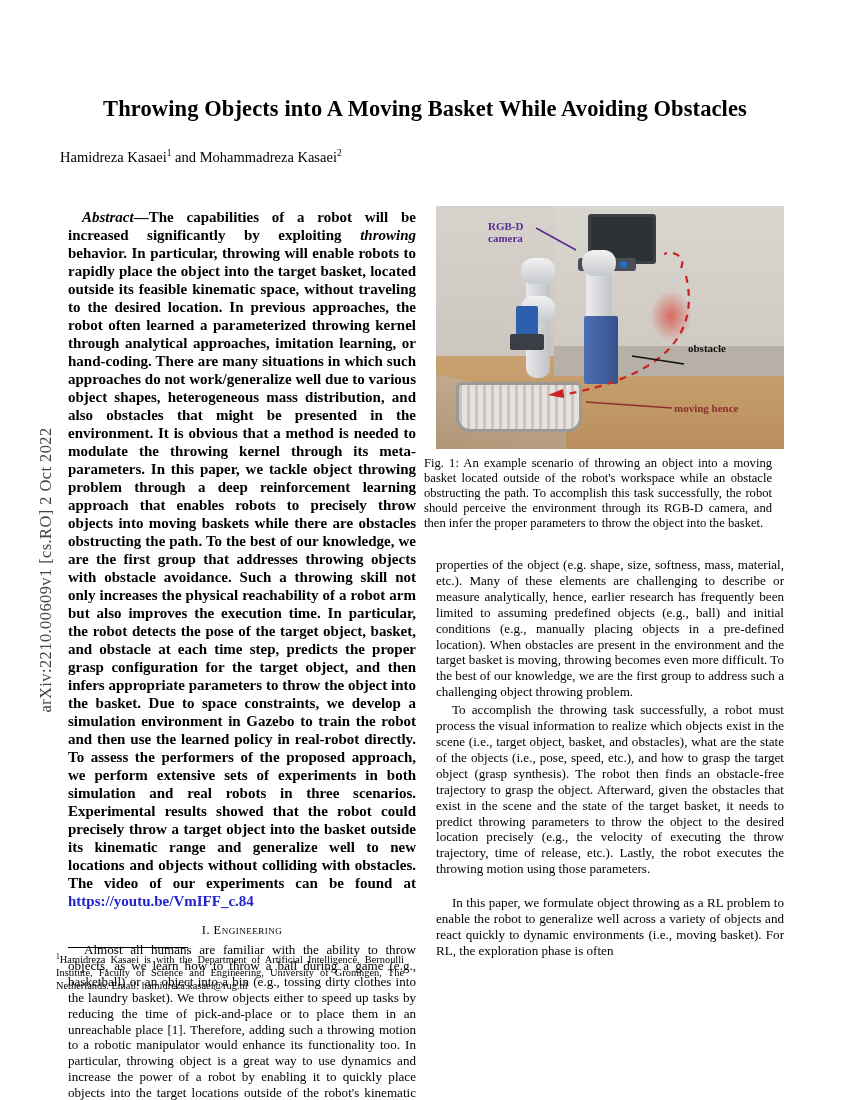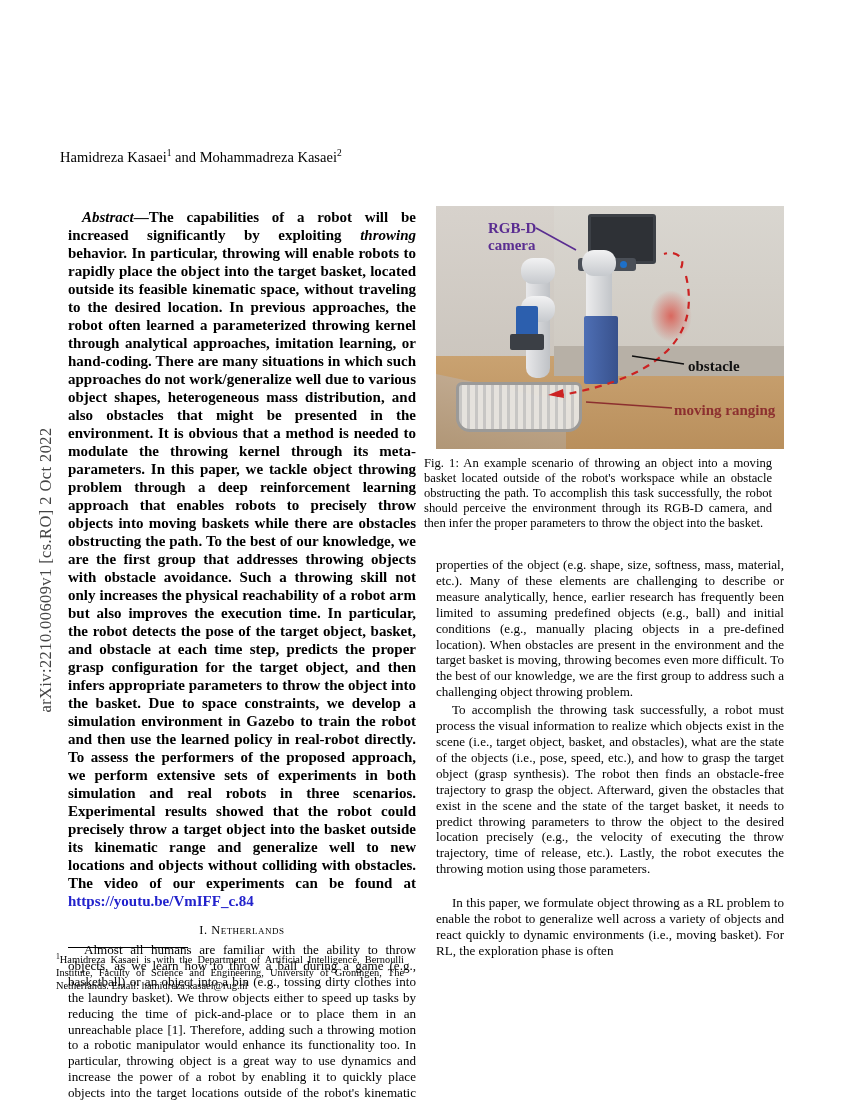--- a/index.html
+++ b/index.html
@@ -203,43 +203,44 @@
   }
   .blur-ball {
     position: absolute; left: 214px; top: 84px; width: 42px; height: 52px;
     background: radial-gradient(ellipse at center, rgba(220,70,60,0.75), rgba(220,70,60,0) 70%);
     border-radius: 50%;
   }
   .lbl {
     position: absolute;
     font-family: "Liberation Serif", serif;
     font-weight: bold;
-    font-size: 15px;
+    font-size: 11px;
     line-height: 1.1;
   }
   .lbl-cam { left: 52px; top: 14px; color: #5a2d91; }
-  .lbl-obst { left: 252px; top: 152px; color: #111; }
+  .lbl-obst { left: 252px; top: 136px; color: #111; }
   .lbl-target { left: 238px; top: 196px; color: #8c2f2f; }
 </style>
 </head>
 <body>
 
 <div class="page">
 
   <div class="arxiv-stamp">arXiv:2210.00609v1  [cs.RO]  2 Oct 2022</div>
 
+  <div class="title">Throwing Objects into A Moving Basket While Avoiding Obstacles</div>
 
   <div class="authors">
     <span>Hamidreza Kasaei</span><sup>1</sup><span> and </span><span>Mohammadreza Kasaei</span><sup>2</sup>
   </div>
 
   <div class="col-left">
     <p class="abstract"><span class="abs-head">Abstract</span><span>—</span><span>The capabilities of a robot will be increased significantly by exploiting </span><span class="abs-em">throwing</span><span> behavior. In particular, throwing will enable robots to rapidly place the object into the target basket, located outside its feasible kinematic space, without traveling to the desired location. In previous approaches, the robot often learned a parameterized throwing kernel through analytical approaches, imitation learning, or hand-coding. There are many situations in which such approaches do not work/generalize well due to various object shapes, heterogeneous mass distribution, and also obstacles that might be presented in the environment. It is obvious that a method is needed to modulate the throwing kernel through its meta-parameters. In this paper, we tackle object throwing problem through a deep reinforcement learning approach that enables robots to precisely throw objects into moving baskets while there are obstacles obstructing the path. To the best of our knowledge, we are the first group that addresses throwing objects with obstacle avoidance. Such a throwing skill not only increases the physical reachability of a robot arm but also improves the execution time. In particular, the robot detects the pose of the target object, basket, and obstacle at each time step, predicts the proper grasp configuration for the target object, and then infers appropriate parameters to throw the object into the basket. Due to space constraints, we develop a simulation environment in Gazebo to train the robot and then use the learned policy in real-robot directly. To assess the performers of the proposed approach, we perform extensive sets of experiments in both simulation and real robots in three scenarios. Experimental results showed that the robot could precisely throw a target object into the basket outside its kinematic range and generalize well to new locations and objects without colliding with obstacles. The video of our experiments can be found at </span><span class="link">https://youtu.be/VmIFF_c.84</span></p>
 
-    <div class="sec-head">I.  Netherlands</div>
+    <div class="sec-head">I.  Engineering</div>
 
     <p class="just">Almost all humans are familiar with the ability to throw objects, as we learn how to throw a ball during a game (e.g., basketball) or an object into a bin (e.g., tossing dirty clothes into the laundry basket). We throw objects either to speed up tasks by reducing the time of pick-and-place or to place them in an unreachable place [1]. Therefore, adding such a throwing motion to a robotic manipulator would enhance its functionality too. In particular, throwing object is a great way to use dynamics and increase the power of a robot by enabling it to quickly place objects into the target locations outside of the robot's kinematic range. However, the act of precisely throwing is actually far more complex than it appears and requires a lot of practice since it depends on many factors, ranging from pre-throw conditions (e.g. initial pose of the object inside the gripper) to the physical</p>
   </div>
 
   <div class="col-right" style="top:557px;">
     <p class="just" style="text-indent:0;">properties of the object (e.g. shape, size, softness, mass, material, etc.). Many of these elements are challenging to describe or measure analytically, hence, earlier research has frequently been limited to assuming predefined objects (e.g., ball) and initial conditions (e.g., manually placing objects in a pre-defined location). When obstacles are present in the environment and the target basket is moving, throwing becomes even more difficult. To the best of our knowledge, we are the first group to address such a challenging object throwing problem.</p>
     <p class="just" style="margin-top:2px;">To accomplish the throwing task successfully, a robot must process the visual information to realize which objects exist in the scene (i.e., target object, basket, and obstacles), what are the state of the objects (i.e., pose, speed, etc.), and how to grasp the target object (grasp synthesis). The robot then finds an obstacle-free trajectory to grasp the object. Afterward, given the obstacles that exist in the scene and the state of the target basket, it needs to predict throwing parameters to throw the object to the desired location precisely (e.g., the velocity of executing the throw trajectory, time of release, etc.). Lastly, the robot executes the throwing motion using those parameters.</p>
     <p class="just" style="margin-top:18px;">In this paper, we formulate object throwing as a RL problem to enable the robot to generalize well across a variety of objects and react quickly to dynamic environments (i.e., moving basket). For RL, the exploration phase is often</p>
   </div>
 
@@ -275,21 +276,21 @@
         <path d="M250 70 C 262 120, 240 170, 120 190" fill="none" stroke="#cc2222" stroke-width="2.2" stroke-dasharray="7 6"></path>
         <path d="M128 192 L 112 189 L 127 183 Z" fill="#cc2222"></path>
         <path d="M245 62 C 250 52, 240 44, 228 48" fill="none" stroke="#cc2222" stroke-width="2.2" stroke-dasharray="7 6"></path>
         <line x1="100" y1="22" x2="140" y2="44" stroke="#5a2d91" stroke-width="1.6"></line>
         <line x1="248" y1="158" x2="196" y2="150" stroke="#111" stroke-width="1.6"></line>
         <line x1="236" y1="202" x2="150" y2="196" stroke="#8c2f2f" stroke-width="1.6"></line>
       </svg>
 
       <div class="lbl lbl-cam">RGB-D<br>camera</div>
       <div class="lbl lbl-obst">obstacle</div>
-      <div class="lbl lbl-target">moving ranging</div>
+      <div class="lbl lbl-target">moving hence</div>
     </div>
   </div>
 
   <div class="fig-caption">
     <span style="font-weight:normal;">Fig. 1:</span><span> An example scenario of throwing an object into a moving basket located outside of the robot's workspace while an obstacle obstructing the path. To accomplish this task successfully, the robot should perceive the environment through its RGB-D camera, and then infer the proper parameters to throw the object into the basket.</span>
   </div>
 
   <div class="footnote-rule"></div>
   <div class="footnotes">
     <p><sup>1</sup><span>Hamidreza Kasaei is with the Department of Artificial Intelligence, Bernoulli Institute, Faculty of Science and Engineering, University of Groningen, The Netherlands. Email: hamidreza.kasaei@rug.nl</span></p>

